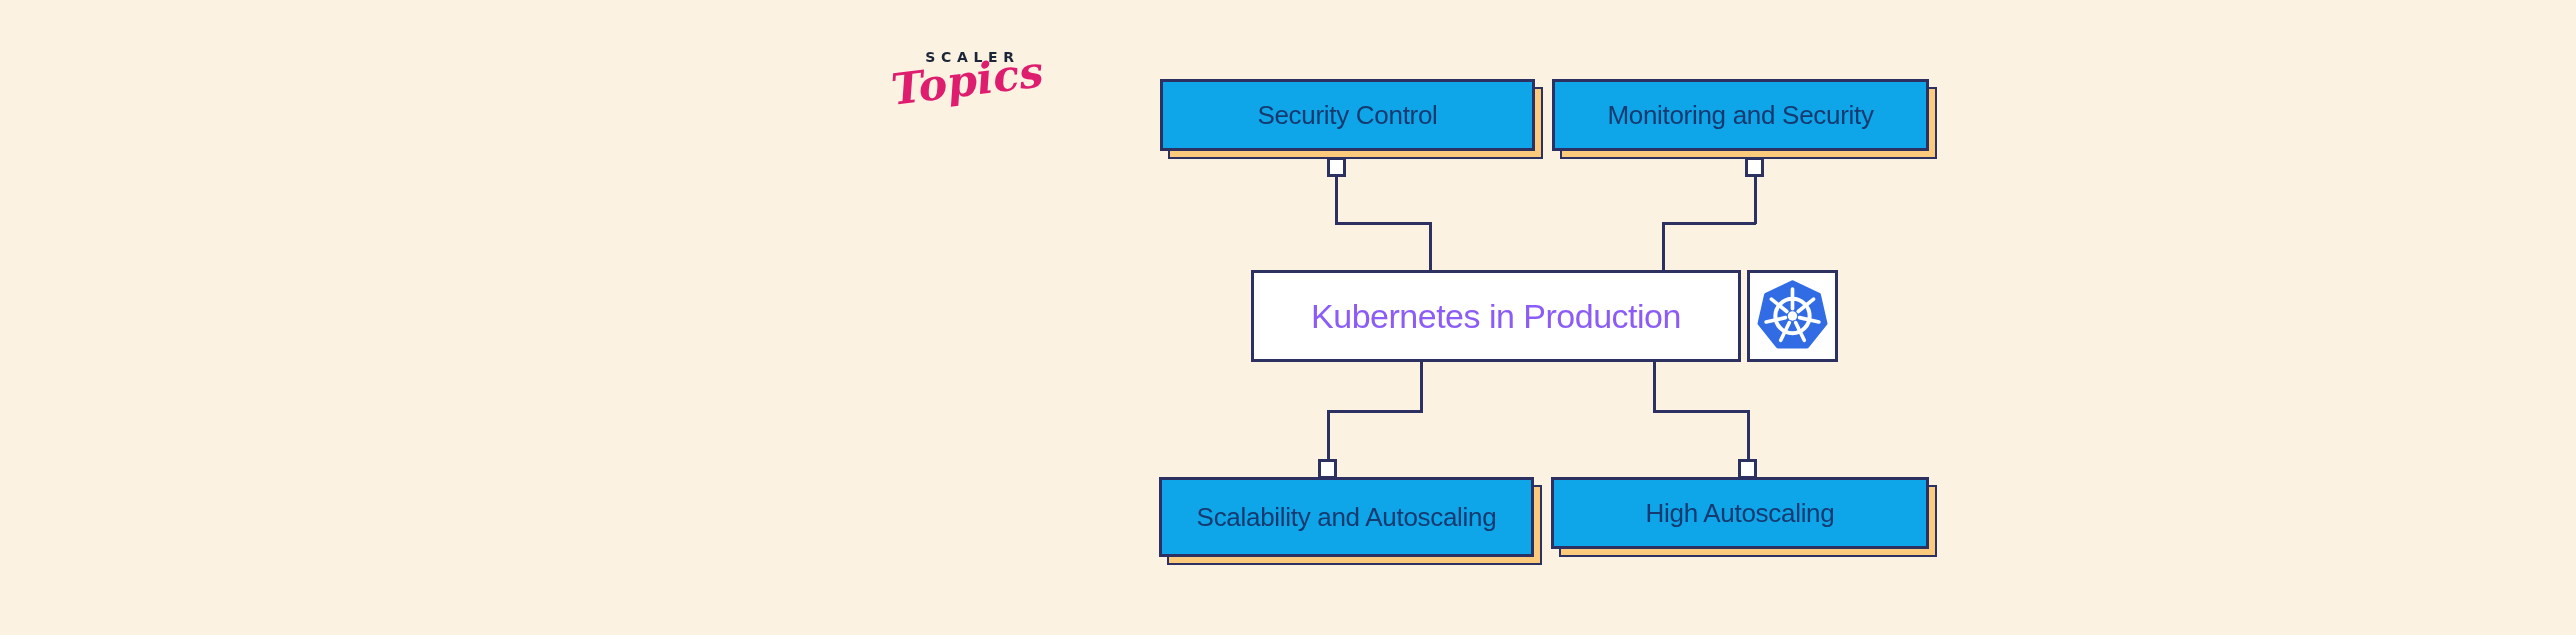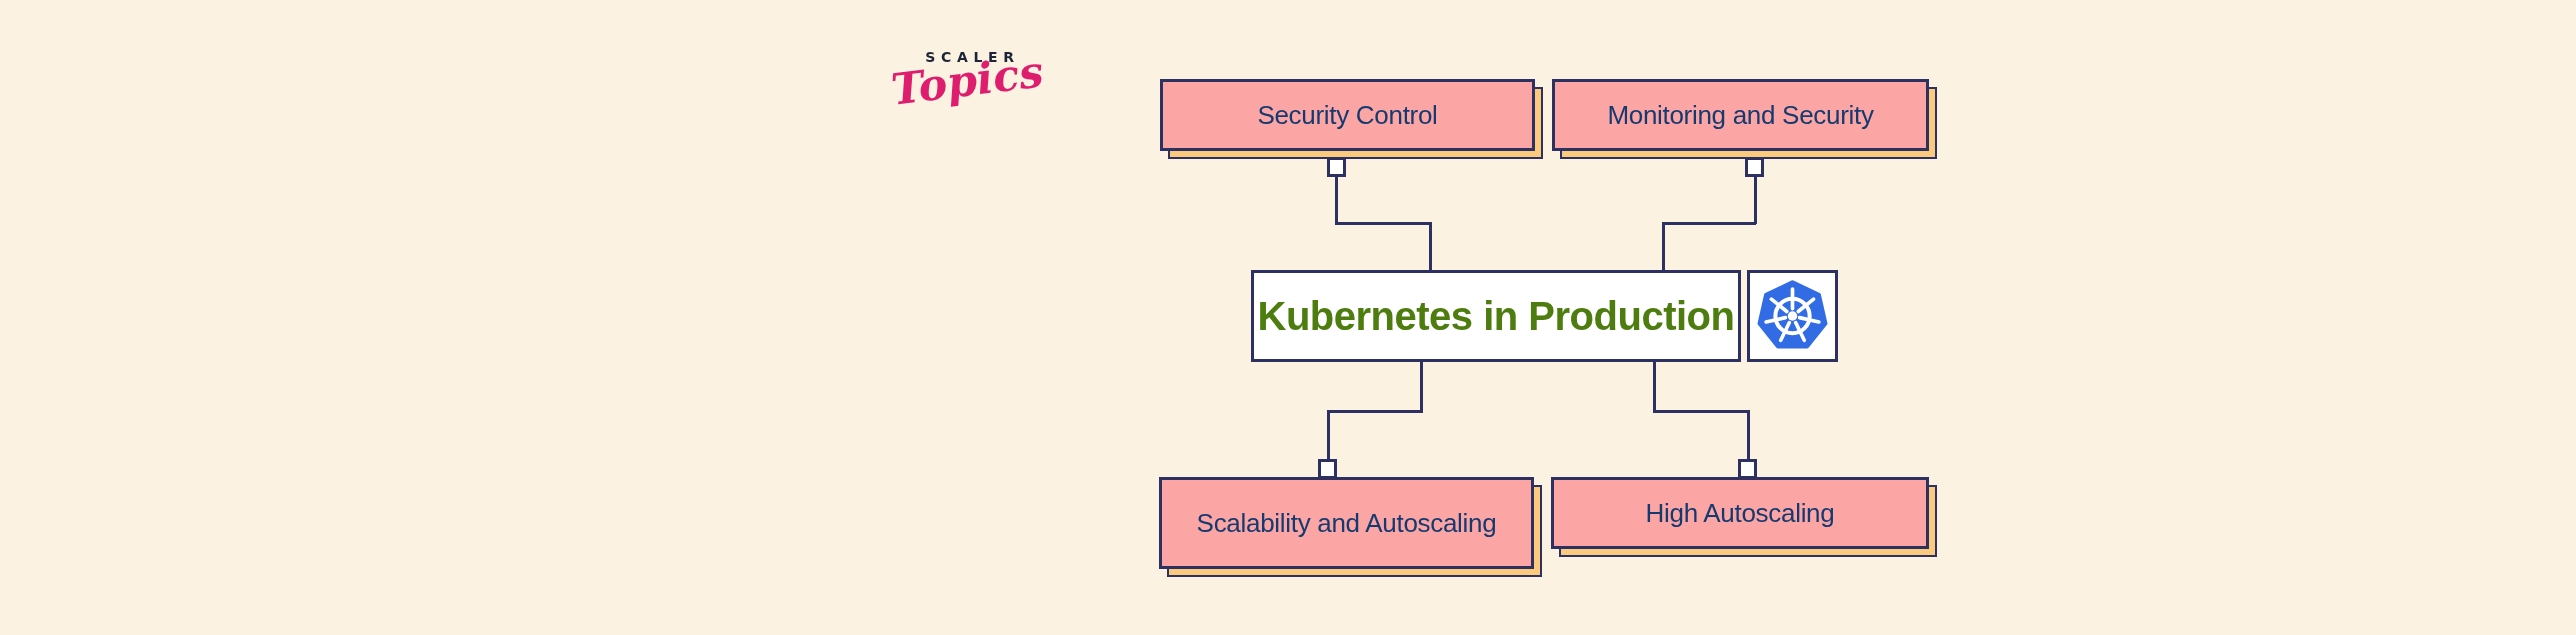--- a/index.html
+++ b/index.html
@@ -36,36 +36,36 @@
   }
 
   
   .node{position:absolute;}
   .node-shadow{
     position:absolute;left:8.2px;top:8.2px;right:-8.2px;bottom:-8.2px;
     background:#FBCA7D;border:2.1px solid #2D3161;box-sizing:border-box;
   }
   .node-box{
     position:absolute;left:0;top:0;width:100%;height:100%;
-    background:#fca5a5;border:3.1px solid #2D3161;box-sizing:border-box;
+    background:#0ea5e9;border:3.1px solid #2D3161;box-sizing:border-box;
     display:flex;align-items:center;justify-content:center;
   }
   .node-label{
     font-size:26px;color:#153A70;letter-spacing:-0.3px;white-space:nowrap;
   }
 
   
   .center-box{
     position:absolute;left:1251px;top:270px;width:490px;height:92px;
     background:#FFFFFF;border:3.1px solid #2D3161;box-sizing:border-box;
     display:flex;align-items:center;justify-content:center;
   }
   .center-label{
-    font-weight:bold;font-size:40px;letter-spacing:-0.5px;
-    color:#4d7c0f;white-space:nowrap;
+    font-weight:normal;font-size:34px;letter-spacing:-0.5px;
+    color:#8b5cf6;white-space:nowrap;
   }
   .k8s-box{
     position:absolute;left:1747px;top:270px;width:91px;height:92px;
     background:#FFFFFF;border:3.1px solid #2D3161;box-sizing:border-box;
     display:flex;align-items:center;justify-content:center;
   }
 </style>
 </head>
 <body>
 
@@ -104,21 +104,21 @@
     </div>
   </div>
 
   <div class="node" style="left:1552px;top:79px;width:377px;height:72px;">
     <div class="node-shadow"></div>
     <div class="node-box">
       <span class="node-label">Monitoring and Security</span>
     </div>
   </div>
 
-  <div class="node" style="left:1159px;top:477px;width:375px;height:92px;">
+  <div class="node" style="left:1159px;top:477px;width:375px;height:80px;">
     <div class="node-shadow"></div>
     <div class="node-box">
       <span class="node-label">Scalability and Autoscaling</span>
     </div>
   </div>
 
   <div class="node" style="left:1551px;top:477px;width:378px;height:72px;">
     <div class="node-shadow"></div>
     <div class="node-box">
       <span class="node-label">High Autoscaling</span>

